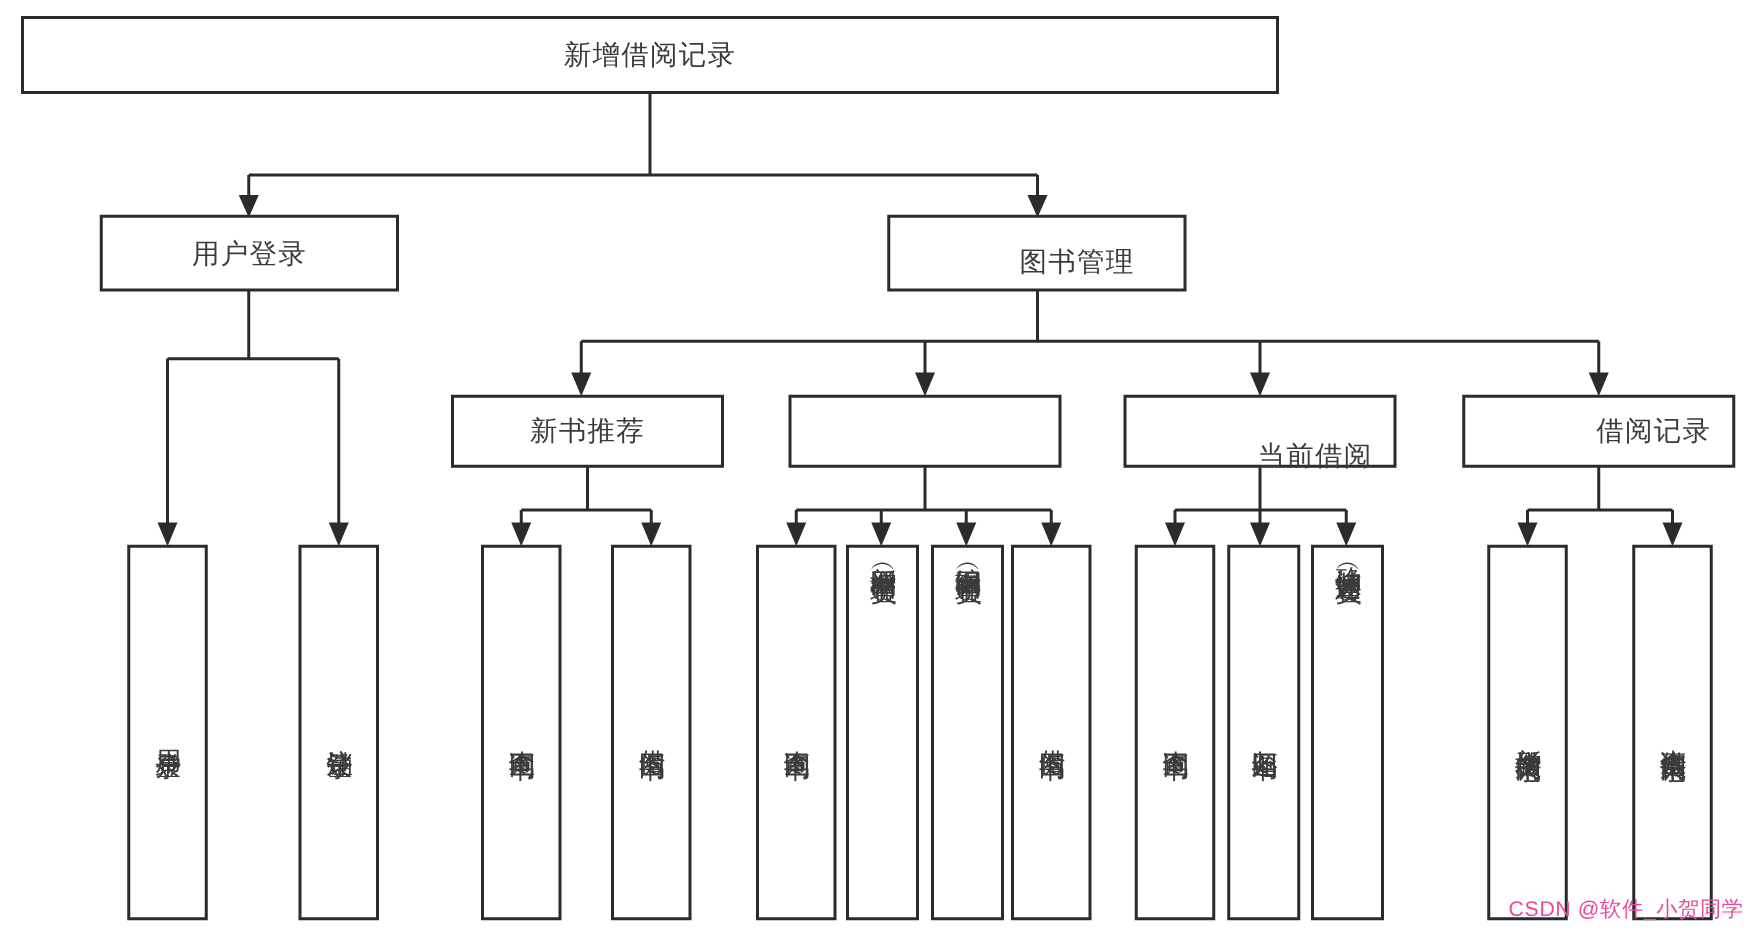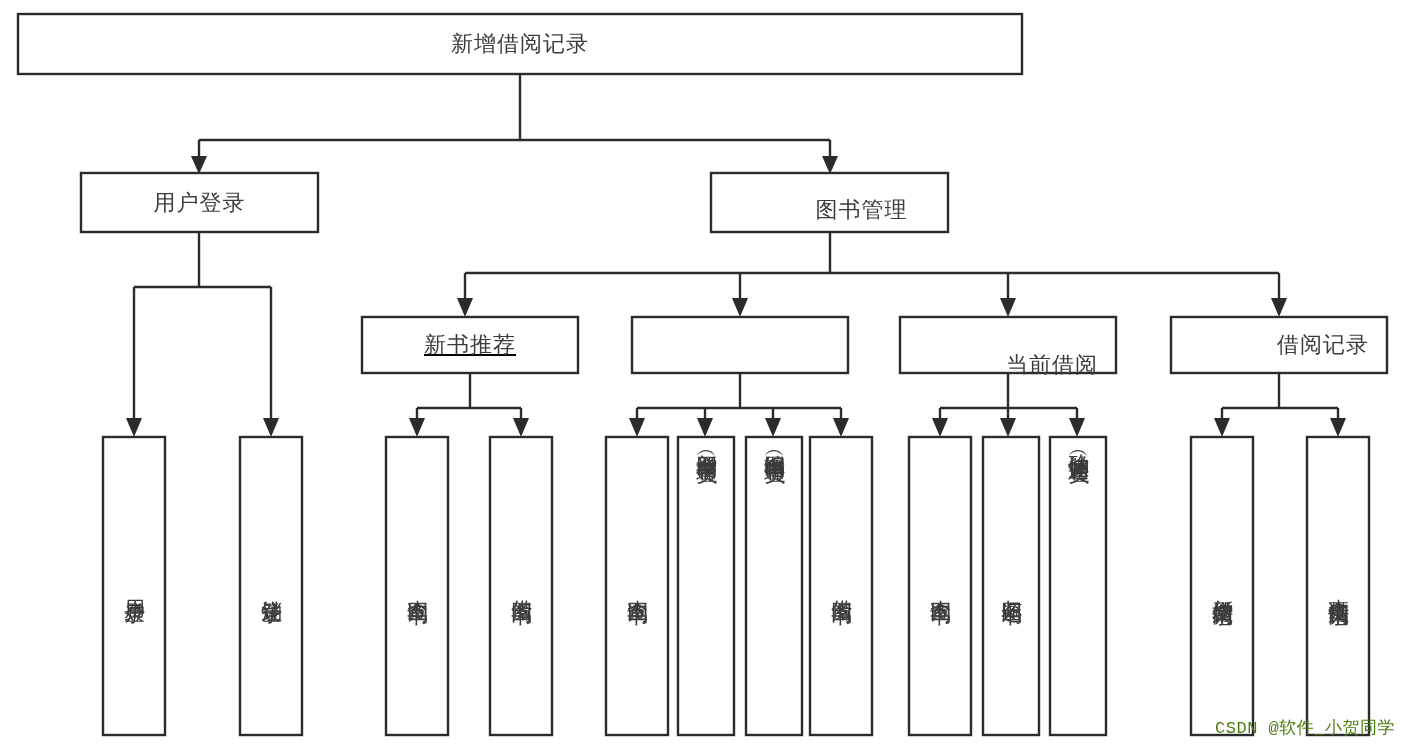--- a/index.html
+++ b/index.html
@@ -72,23 +72,23 @@
     font-family: "DejaVu Sans", "Liberation Sans", sans-serif;
     font-size: 22px;
     color: #3b3b3b;
     letter-spacing: 1px;
     white-space: nowrap;
   }
   #watermark {
     position: absolute;
     right: 10px;
     bottom: 8px;
-    font-family: Liberation Mono, monospace;
+    font-family: Liberation Sans, sans-serif;
     font-size: 17px;
-    color: #4d7c0f;
+    color: #ec4899;
     letter-spacing: 0.5px;
     white-space: nowrap;
     pointer-events: none;
   }
 </style>
 </head>
 <body>
 
 <div id="diagram-root">
 
@@ -193,21 +193,21 @@
   </div>
 
   <div class="hlabel-wrap" style="left:81px; top:173px; width:237px; height:59px;">
     <span class="hlabel-text">用户登录</span>
   </div>
 
   <div class="hlabel-wrap" style="left:704px; top:173px; width:237px; height:74px;margin-left:39px;">
     <span class="hlabel-text">图书管理</span>
   </div>
 
-  <div class="hlabel-wrap" style="left:362px; top:317px; width:216px; height:56px;text-decoration:underline;">
+  <div class="hlabel-wrap" style="left:362px; top:317px; width:216px; height:56px;">
     <span class="hlabel-text">新书推荐</span>
   </div>
 
 
   <div class="hlabel-wrap" style="left:944px; top:317px; width:216px; height:56px;margin-top:20px;">
     <span class="hlabel-text">当前借阅</span>
   </div>
 
   <div class="hlabel-wrap" style="left:1171px; top:317px; width:216px; height:56px;padding-left:44px;">
     <span class="hlabel-text">借阅记录</span>

